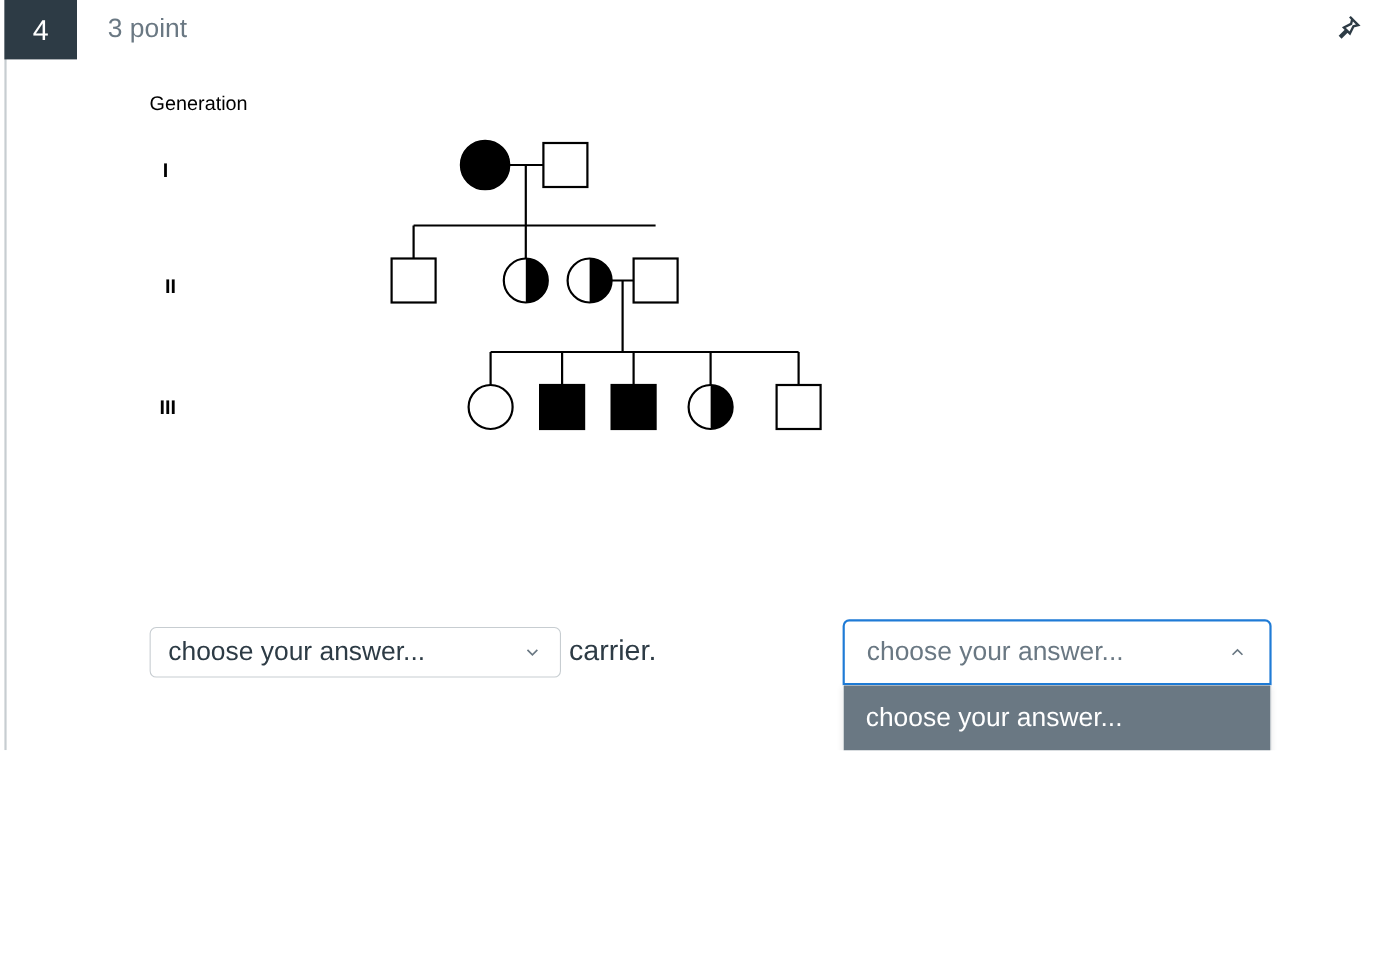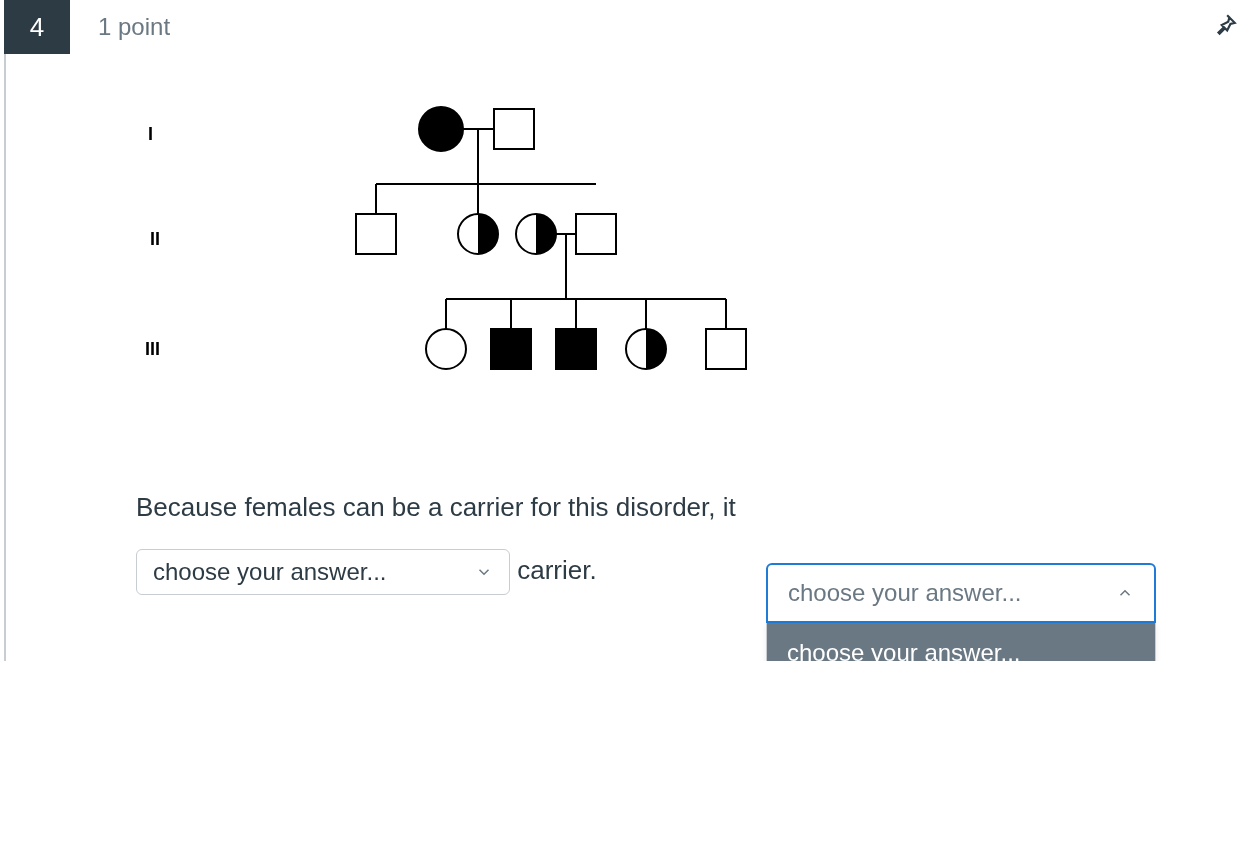--- a/index.html
+++ b/index.html
@@ -126,30 +126,31 @@
 </style>
 </head>
 <body>
 
 <div class="qwrap">
 
   <div class="qhead">
     <div class="qnum">
       <span>4</span>
     </div>
-    <span class="qpoints">1 point</span>
+    <span class="qpoints">3 point</span>
     <span class="pin">
       <svg width="26" height="26" viewBox="0 0 24 24" fill="none" stroke="#2d3b45" stroke-width="2">
         <path d="M14 3l7 7-4 1-3 6-2-2-5 5-1-1 5-5-2-2 6-3 1-4z"></path>
       </svg>
     </span>
   </div>
 
   <div class="content">
 
+    <div class="gen-label">Generation</div>
 
     <div class="pedigree-area">
       <span class="gen-mark" style="left:12px; top:40px;">I</span>
       <span class="gen-mark" style="left:14px; top:145px;">II</span>
       <span class="gen-mark" style="left:9px;  top:255px;text-align:center;">III</span>
 
       <svg class="ped-svg" width="560" height="320" viewBox="0 0 560 320">
         <g stroke="#000" stroke-width="2" fill="none">
 
           <line x1="215" y1="45" x2="248" y2="45"></line>
@@ -195,21 +196,20 @@
 
           <rect x="460" y="245" width="40" height="40" fill="#fff"></rect>
         </g>
       </svg>
     </div>
 
     <div class="prose">
       
       <span style="display:inline-block; width:400px;"></span>
       <br>
-      <span>Because females can be a carrier for this disorder, it </span>
       <br>
       <span class="dd-closed">
         <span>choose your answer...</span>
         <svg class="chev" viewBox="0 0 24 24" fill="none" stroke="#6a7883" stroke-width="2">
             <polyline points="6 9 12 15 18 9"></polyline>
           </svg>
       </span>
       <span> carrier.</span>
     </div>
 

